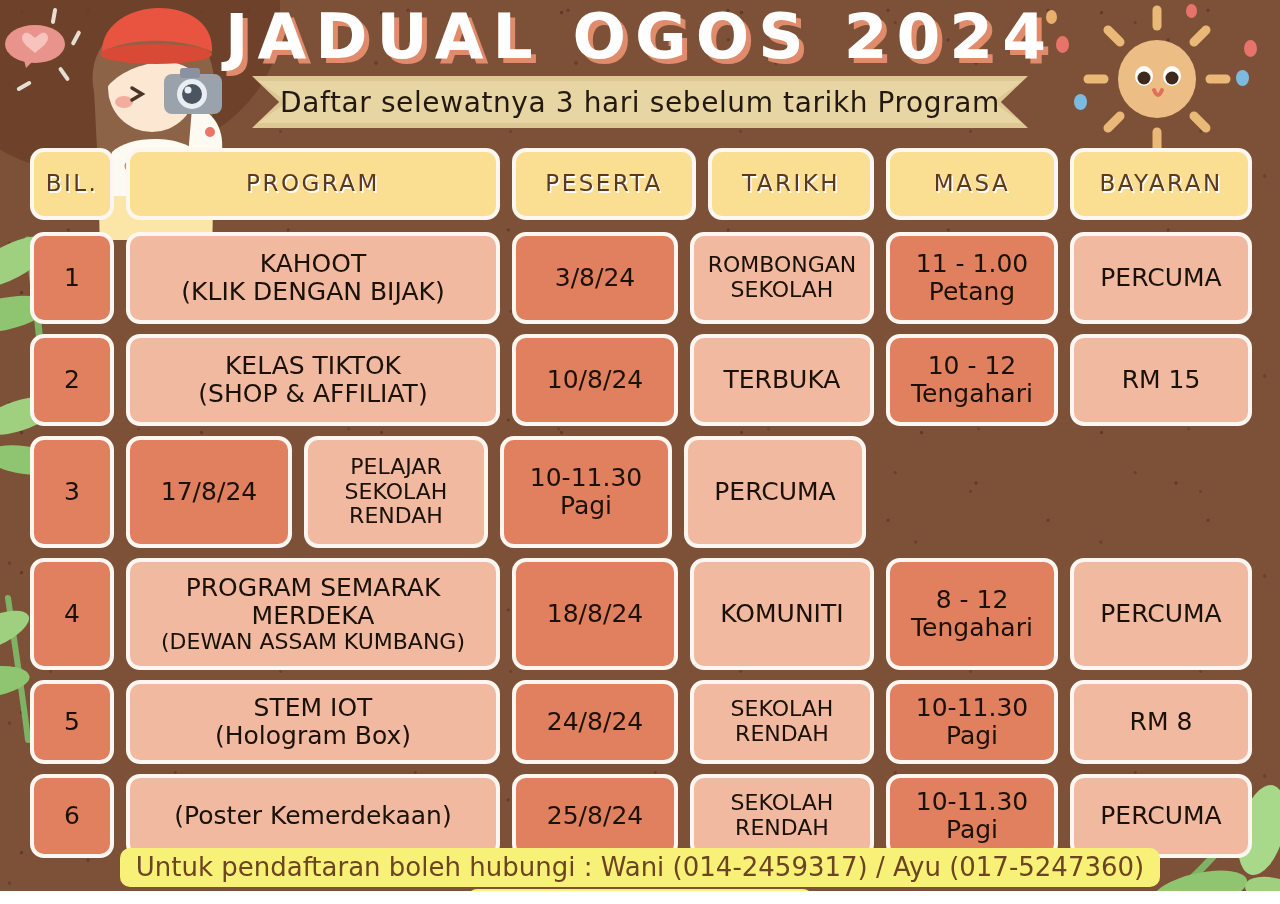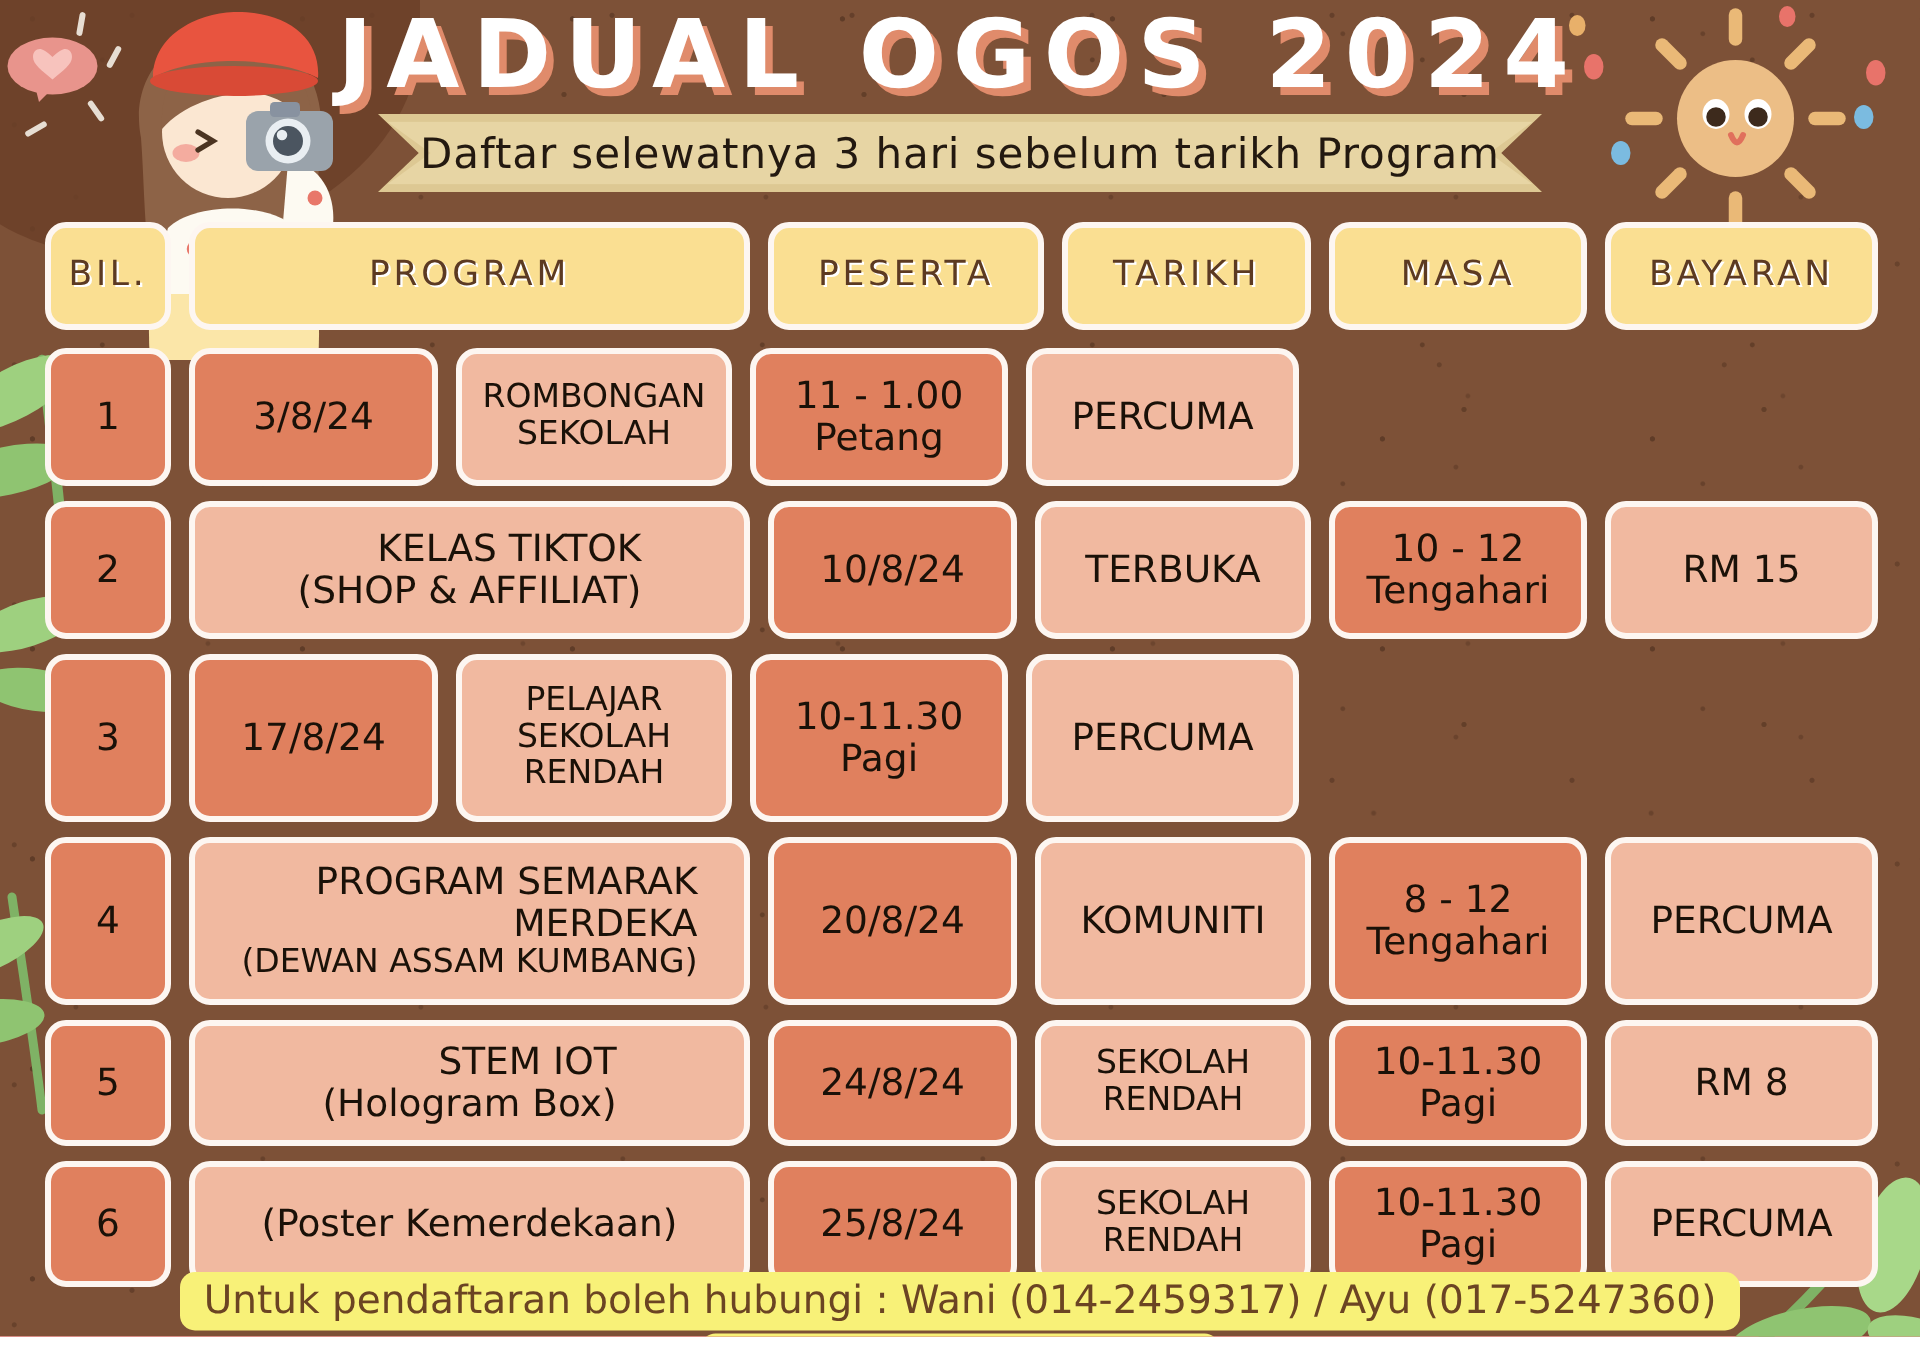--- a/index.html
+++ b/index.html
@@ -124,21 +124,21 @@
     align-items: center;
     justify-content: center;
     text-align: center;
     font-family: "DejaVu Sans", sans-serif;
     color: #1a1108;
     padding: 4px 6px;
     line-height: 1.12;
     overflow: hidden;
   }
   .c-bil     { width: 84px;  flex: none; }
-  .c-program { width: 374px; flex: none; text-align: right; }
+  .c-program { width: 374px; flex: none; }
   .c-tarikh  { width: 166px; flex: none; }
   .c-peserta { width: 184px; flex: none; }
   .c-masa    { width: 172px; flex: none; }
   .c-bayaran { width: 182px; flex: none; }
 
   .head .cell {
     background: #fadf92;
     height: 72px;
     font-family: "DejaVu Sans", sans-serif;
     font-weight: normal;
@@ -321,20 +321,26 @@
       <div class="cell c-bil">BIL.</div>
       <div class="cell c-program">PROGRAM</div>
       <div class="cell c-peserta">PESERTA</div>
       <div class="cell c-tarikh">TARIKH</div>
       <div class="cell c-masa">MASA</div>
       <div class="cell c-bayaran">BAYARAN</div>
     </div>
 
     <div class="row body-row r1">
       <div class="cell c-bil tone-dark">1</div>
+      <div class="cell c-program tone-light">
+        <div>
+          <span class="big">KAHOOT</span>
+          <span class="sub">(KLIK DENGAN BIJAK)</span>
+        </div>
+      </div>
       <div class="cell c-tarikh tone-dark">3/8/24</div>
       <div class="cell c-peserta tone-light">
         <div>
           <span class="sub fs-sm">ROMBONGAN</span>
           <span class="sub fs-sm">SEKOLAH</span>
         </div>
       </div>
       <div class="cell c-masa tone-dark">
         <div>
           <span class="sub">11 - 1.00</span>
@@ -384,21 +390,21 @@
 
     <div class="row body-row r4">
       <div class="cell c-bil tone-dark">4</div>
       <div class="cell c-program tone-light">
         <div>
           <span class="big">PROGRAM SEMARAK</span>
           <span class="sub">MERDEKA</span>
           <span class="sub fs-sm">(DEWAN ASSAM KUMBANG)</span>
         </div>
       </div>
-      <div class="cell c-tarikh tone-dark">20/8/24</div>
+      <div class="cell c-tarikh tone-dark">18/8/24</div>
       <div class="cell c-peserta tone-light">KOMUNITI</div>
       <div class="cell c-masa tone-dark">
         <div>
           <span class="sub">8 - 12</span>
           <span class="sub">Tengahari</span>
         </div>
       </div>
       <div class="cell c-bayaran tone-light">PERCUMA</div>
     </div>
 

